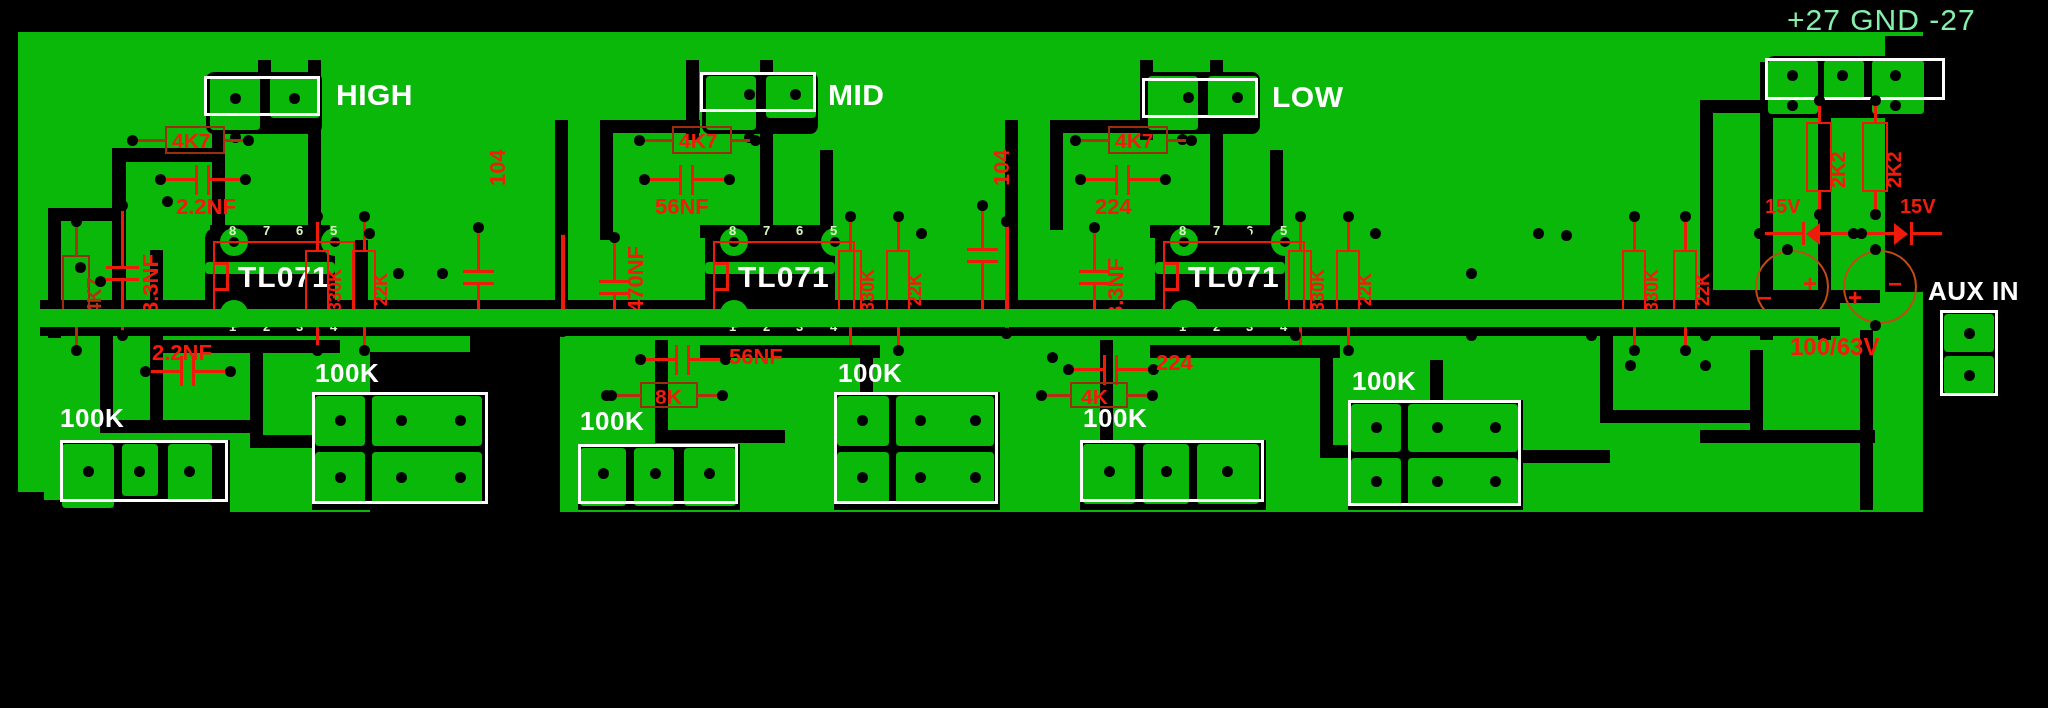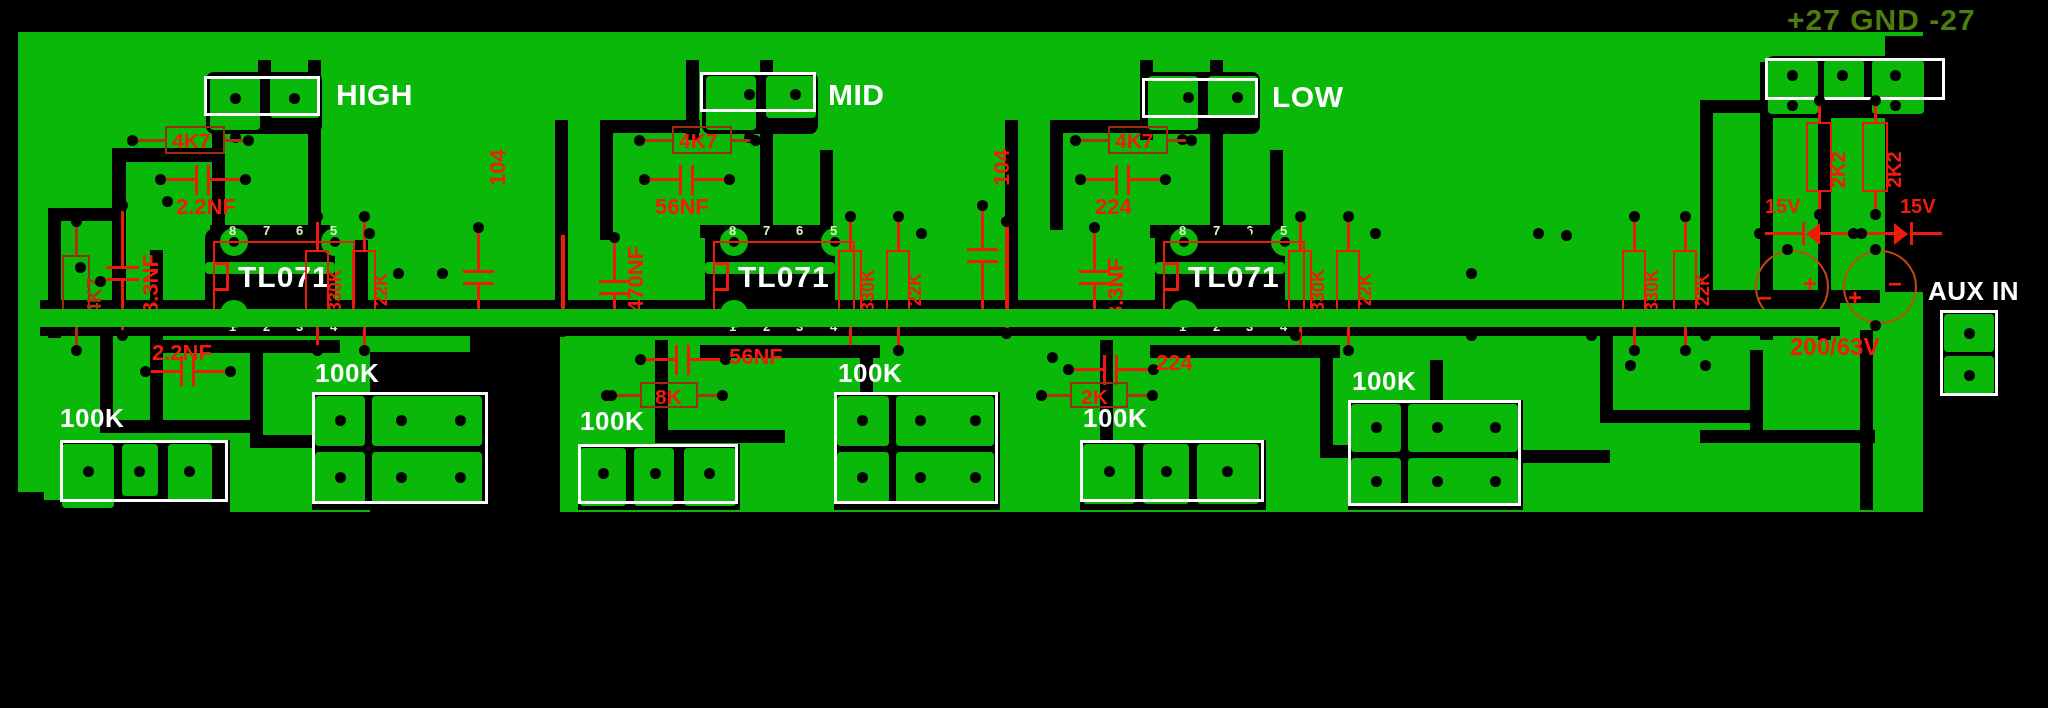--- a/index.html
+++ b/index.html
@@ -31,21 +31,21 @@
   .rot{transform-origin:0 0;transform:rotate(-90deg);}
   .rline{position:absolute;background:#ee1b0b;}
   .rlined{position:absolute;background:#b03010;}
   .rbox{position:absolute;border:2px solid #ee1b0b;box-sizing:border-box;}
   .rboxd{position:absolute;border:2px solid #9c2d0d;box-sizing:border-box;}
   .rcirc{position:absolute;border:2px solid #c24a14;border-radius:50%;box-sizing:border-box;}
   .icbox{position:absolute;border:2px solid #ee1b0b;box-sizing:border-box;}
   .pin{position:absolute;color:#d8f5c0;font-size:13px;font-weight:bold;line-height:1;}
   .icname{position:absolute;color:#ffffff;font-weight:bold;letter-spacing:1px;
           white-space:nowrap;line-height:1;}
-  .hdr{position:absolute;color:#4d7c0f;font-weight:bold;white-space:nowrap;
+  .hdr{position:absolute;color:#86efac;font-weight:normal;white-space:nowrap;
        letter-spacing:1px;line-height:1;}
 </style>
 </head>
 <body>
 
 <div id="stage">
 
   <div class="hdr" style="left:1787px;top:5px;font-size:30px;">+27 GND -27</div>
 
   <div class="board" style="left:18px;top:32px;width:1905px;height:480px;"></div>
@@ -492,21 +492,21 @@
   <div class="rline" style="left:1117px;top:368px;width:34px;height:3px;"></div>
   <div class="drill" style="left:1063px;top:364px;width:11px;height:11px;"></div>
   <div class="drill" style="left:1148px;top:364px;width:11px;height:11px;"></div>
   <div class="red" style="left:1156px;top:352px;font-size:22px;">224</div>
 
   <div class="rboxd" style="left:1070px;top:382px;width:58px;height:26px;"></div>
   <div class="rlined" style="left:1042px;top:394px;width:29px;height:3px;"></div>
   <div class="rlined" style="left:1127px;top:394px;width:26px;height:3px;"></div>
   <div class="drill" style="left:1036px;top:390px;width:11px;height:11px;"></div>
   <div class="drill" style="left:1147px;top:390px;width:11px;height:11px;"></div>
-  <div class="red" style="left:1081px;top:386px;font-size:21px;">2K</div>
+  <div class="red" style="left:1081px;top:386px;font-size:21px;">4K</div>
 
   <div class="rbox" style="left:1622px;top:250px;width:24px;height:66px;"></div>
   <div class="rline" style="left:1633px;top:216px;width:3px;height:35px;"></div>
   <div class="rline" style="left:1633px;top:315px;width:3px;height:35px;"></div>
   <div class="drill" style="left:1629px;top:211px;width:11px;height:11px;"></div>
   <div class="drill" style="left:1629px;top:345px;width:11px;height:11px;"></div>
   <div class="red rot" style="left:1643px;top:312px;font-size:18px;">330K</div>
 
   <div class="rbox" style="left:1673px;top:250px;width:24px;height:66px;"></div>
   <div class="rline" style="left:1684px;top:216px;width:3px;height:35px;"></div>
@@ -553,21 +553,21 @@
   <div class="red" style="left:1803px;top:272px;font-size:24px;">+</div>
   <div class="red" style="left:1758px;top:286px;font-size:24px;">−</div>
   <div class="drill" style="left:1782px;top:244px;width:11px;height:11px;"></div>
   <div class="drill" style="left:1782px;top:320px;width:11px;height:11px;"></div>
 
   <div class="rcirc" style="left:1843px;top:250px;width:74px;height:74px;"></div>
   <div class="red" style="left:1888px;top:272px;font-size:24px;">−</div>
   <div class="red" style="left:1848px;top:286px;font-size:24px;">+</div>
   <div class="drill" style="left:1870px;top:244px;width:11px;height:11px;"></div>
   <div class="drill" style="left:1870px;top:320px;width:11px;height:11px;"></div>
-  <div class="red" style="left:1790px;top:335px;font-size:24px;">200/63V</div>
+  <div class="red" style="left:1790px;top:335px;font-size:24px;">100/63V</div>
 
   <div class="drill" style="left:95px;top:276px;width:11px;height:11px;"></div>
   <div class="drill" style="left:162px;top:196px;width:11px;height:11px;"></div>
   <div class="drill" style="left:75px;top:262px;width:11px;height:11px;"></div>
   <div class="drill" style="left:437px;top:268px;width:11px;height:11px;"></div>
   <div class="drill" style="left:393px;top:268px;width:11px;height:11px;"></div>
   <div class="drill" style="left:364px;top:228px;width:11px;height:11px;"></div>
   <div class="drill" style="left:916px;top:228px;width:11px;height:11px;"></div>
   <div class="drill" style="left:1370px;top:228px;width:11px;height:11px;"></div>
   <div class="drill" style="left:1466px;top:268px;width:11px;height:11px;"></div>

